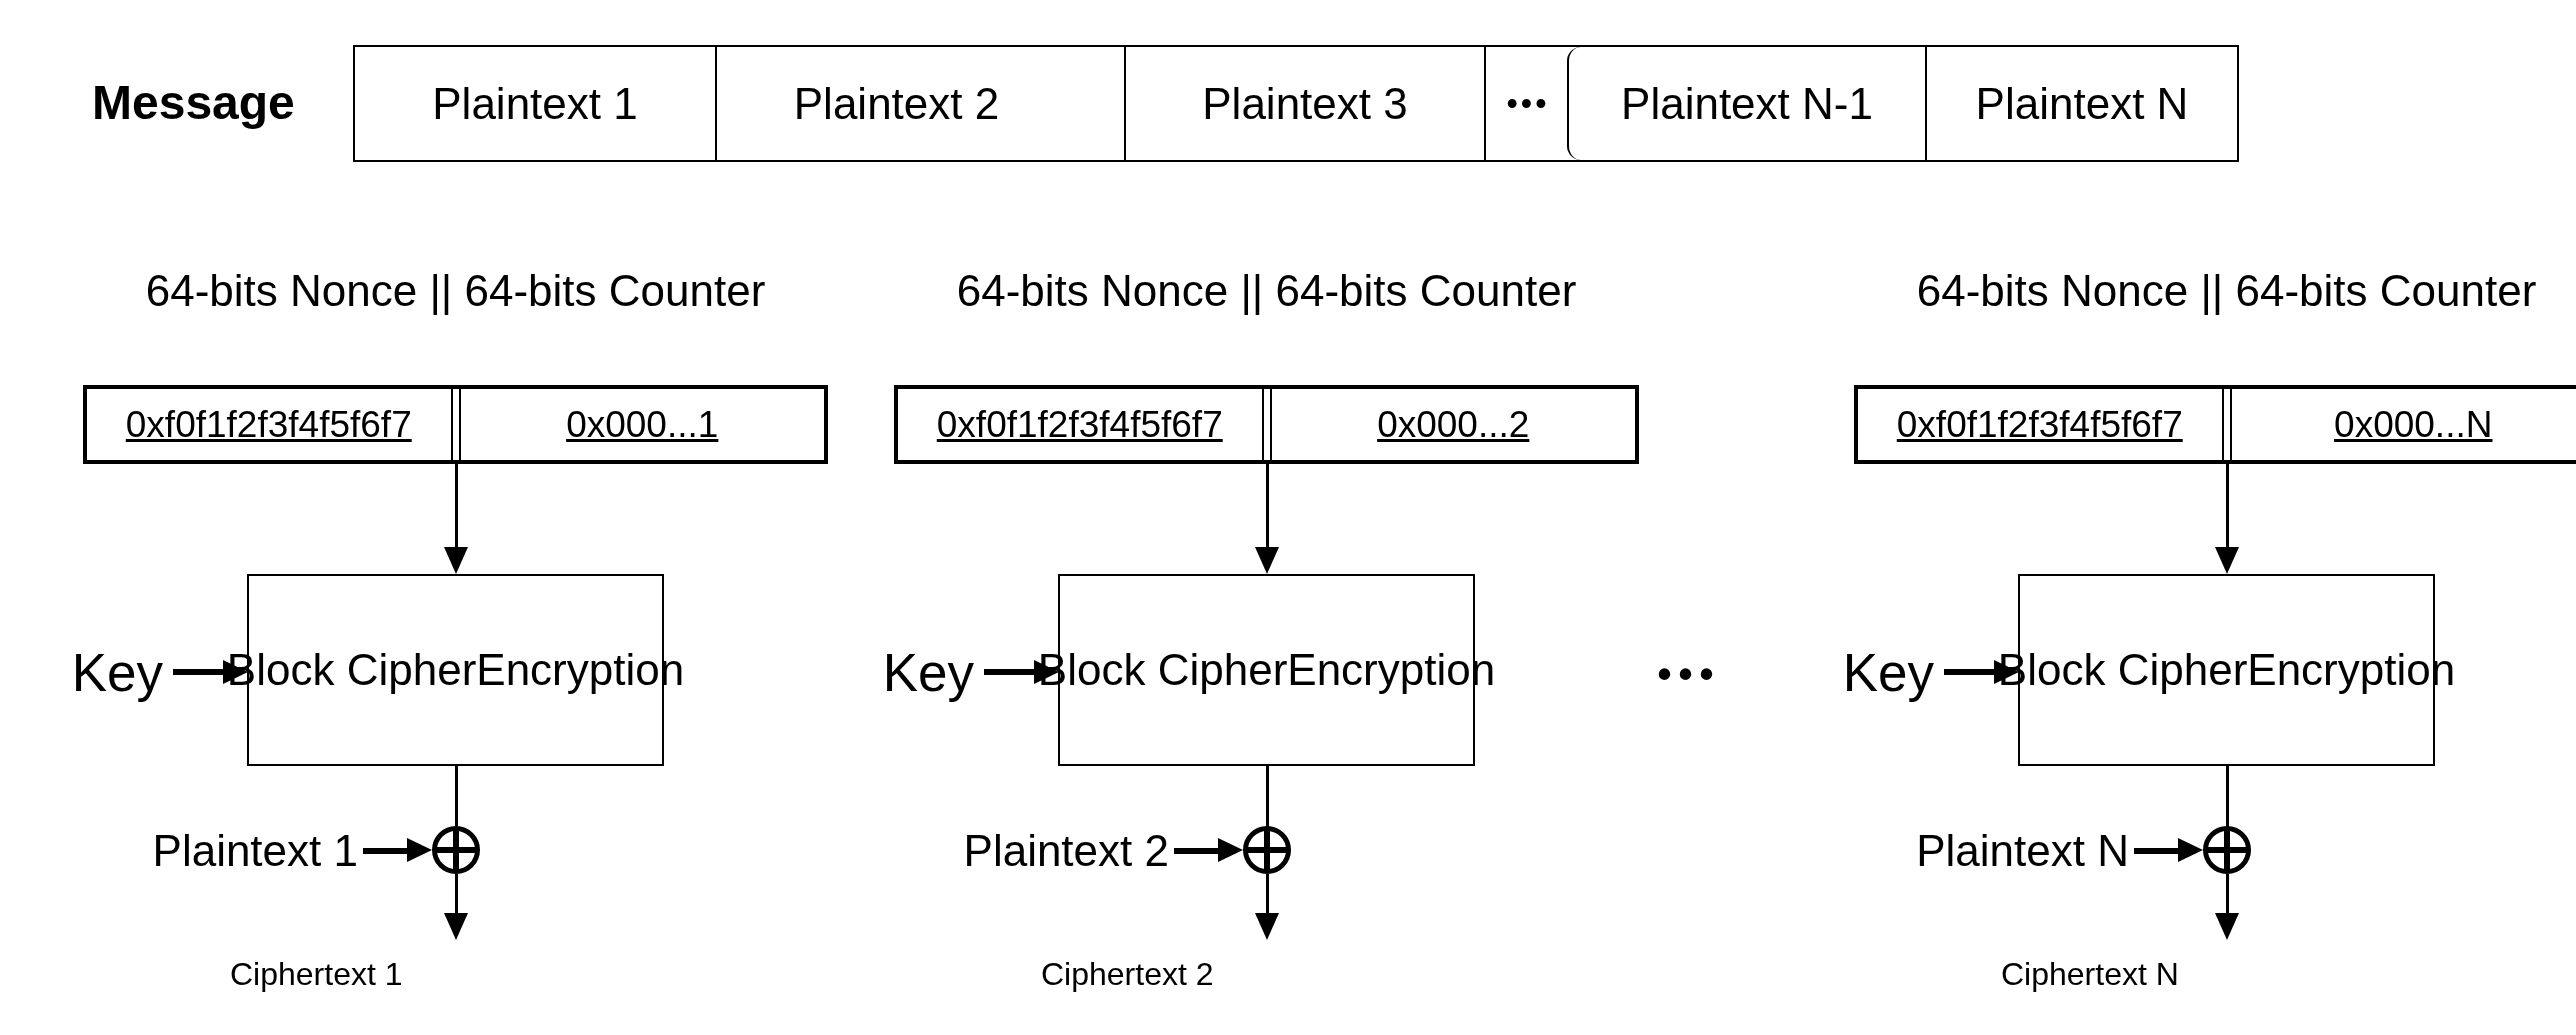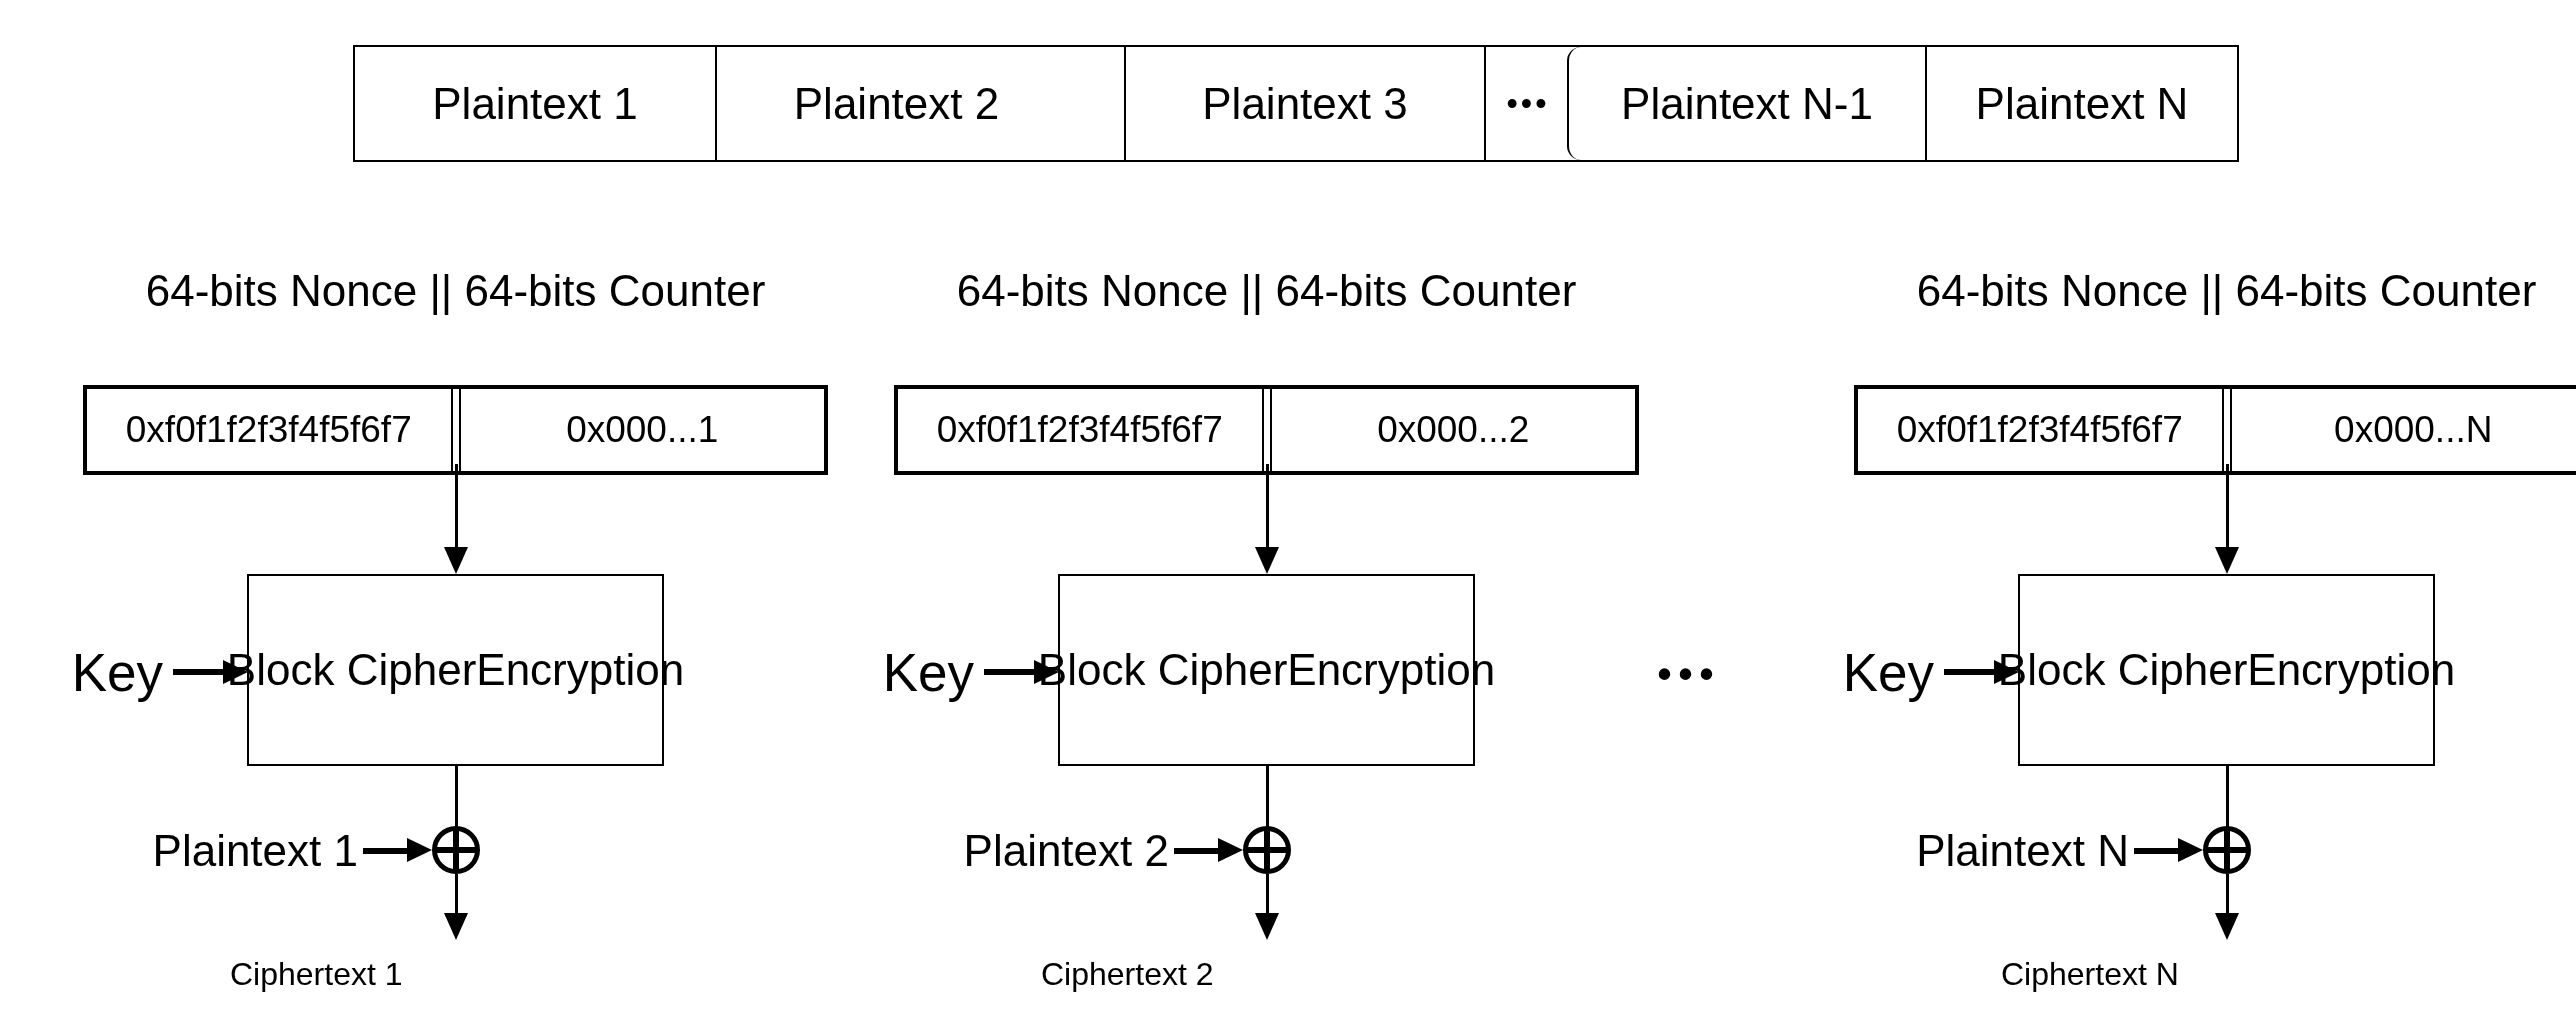--- a/index.html
+++ b/index.html
@@ -39,23 +39,23 @@
 
   
   .column { position: absolute; left: 0; top: 0; width: 100%; height: 100%; pointer-events: none; margin-left: 48px; }
   .column > div { position: absolute; }
 
   .col-label {
     left: calc(var(--cx) - 375px); top: 263px; width: 749px;
     text-align: center; font-size: 44px; line-height: 55px; white-space: nowrap;
   }
   .nonce-box {
-    left: calc(var(--cx) - 373px); top: 385px; width: 745px; height: 90px;
+    left: calc(var(--cx) - 373px); top: 385px; width: 745px; height: 79px;
     border: 4.2px solid #000; box-sizing: border-box;
-    display: flex; background: #fff;
+    display: flex; background: #fff; text-decoration: underline;
   }
   .nb-cell {
     flex: 1; display: flex; align-items: center; justify-content: center;
     font-size: 37px; white-space: nowrap;
   }
   .vdiv {
     width: 10px; height: 100%; box-sizing: border-box;
     border-left: 2.8px solid #000; border-right: 2.8px solid #000;
   }
 
@@ -121,20 +121,21 @@
     left: 1615px; width: 141px; top: 650px;
     text-align: center; font-size: 40px; font-weight: bold;
     letter-spacing: 7px; text-indent: 7px; line-height: 49px;
   }
 </style>
 </head>
 <body>
 
 <div class="canvas">
 
+  <div class="abs message-label">Message</div>
   <div class="abs message-row">
     <div class="msg-cell msg-c0">Plaintext 1</div>
     <div class="msg-cell msg-c1">Plaintext 2</div>
     <div class="msg-cell msg-c2">Plaintext 3</div>
     <div class="msg-cell msg-dots">•••</div>
     <div class="msg-cell msg-c4">Plaintext N-1</div>
     <div class="msg-cell msg-c5">Plaintext N</div>
   </div>
 
   <div class="column" style="--cx: 408px">

